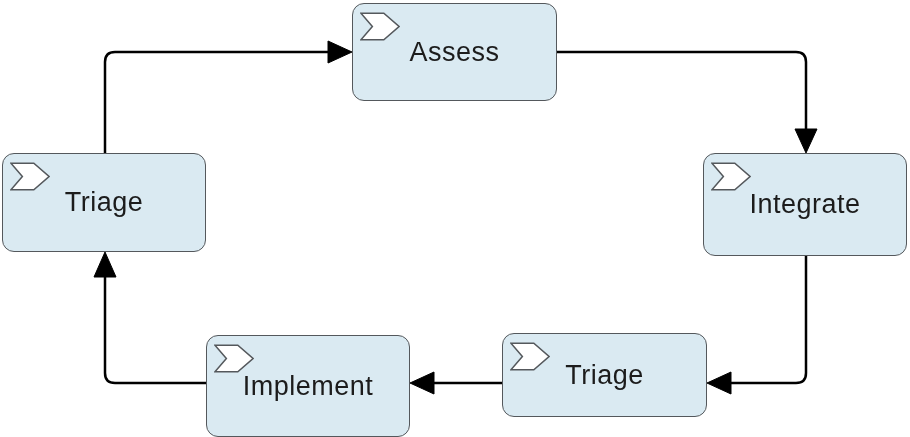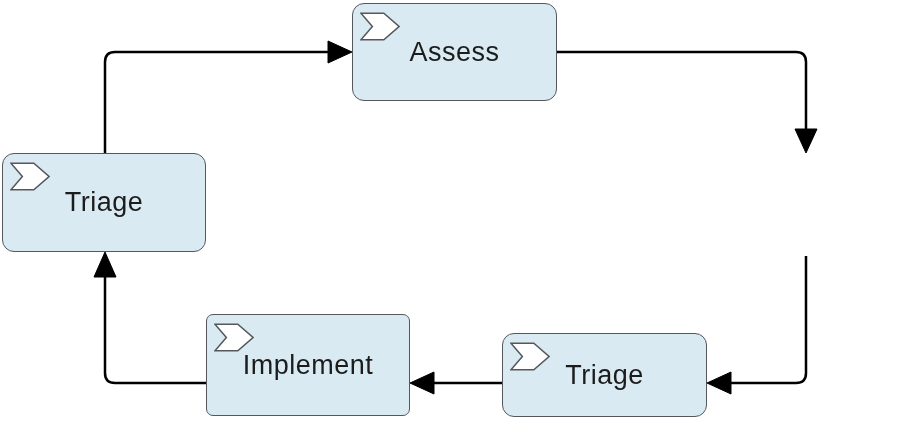--- a/index.html
+++ b/index.html
@@ -64,21 +64,21 @@
   }
   .chevron polygon {
     fill: var(--icon-fill, #ffffff);
     stroke: var(--icon-border, #54585c);
     stroke-width: 1.6;
   }
   
   #node-assess    { left: 352px; top: 3px;   width: 205px; height: 98px; }
   #node-integrate { left: 703px; top: 153px; width: 204px; height: 103px; }
   #node-triage    { left: 502px; top: 333px; width: 205px; height: 84px; }
-  #node-implement { left: 206px; top: 314px; width: 204px; height: 102px; border-radius: 7px; }
+  #node-implement { left: 206px; top: 335px; width: 204px; height: 102px; }
   #node-monitor   { left: 2px;   top: 153px; width: 204px; height: 99px; }
 </style>
 </head>
 <body style="background: rgb(255, 255, 255);">
 
 <div class="canvas">
 
   <svg class="edge-layer" viewBox="0 0 910 437" xmlns="http://www.w3.org/2000/svg">
 
     <g>
@@ -109,20 +109,28 @@
 
   <div class="node" id="node-assess">
     <span class="chevron">
       <svg viewBox="0 0 42 30">
           <polygon points="1,1 25,1 41,15 25,29 1,29 13,15"></polygon>
         </svg>
     </span>
     <span class="label">Assess</span>
   </div>
 
+  <div class="node" id="node-integrate">
+    <span class="chevron">
+      <svg viewBox="0 0 42 30">
+          <polygon points="1,1 25,1 41,15 25,29 1,29 13,15"></polygon>
+        </svg>
+    </span>
+    <span class="label">Integrate</span>
+  </div>
 
   <div class="node" id="node-triage">
     <span class="chevron">
       <svg viewBox="0 0 42 30">
           <polygon points="1,1 25,1 41,15 25,29 1,29 13,15"></polygon>
         </svg>
     </span>
     <span class="label">Triage</span>
   </div>
 

